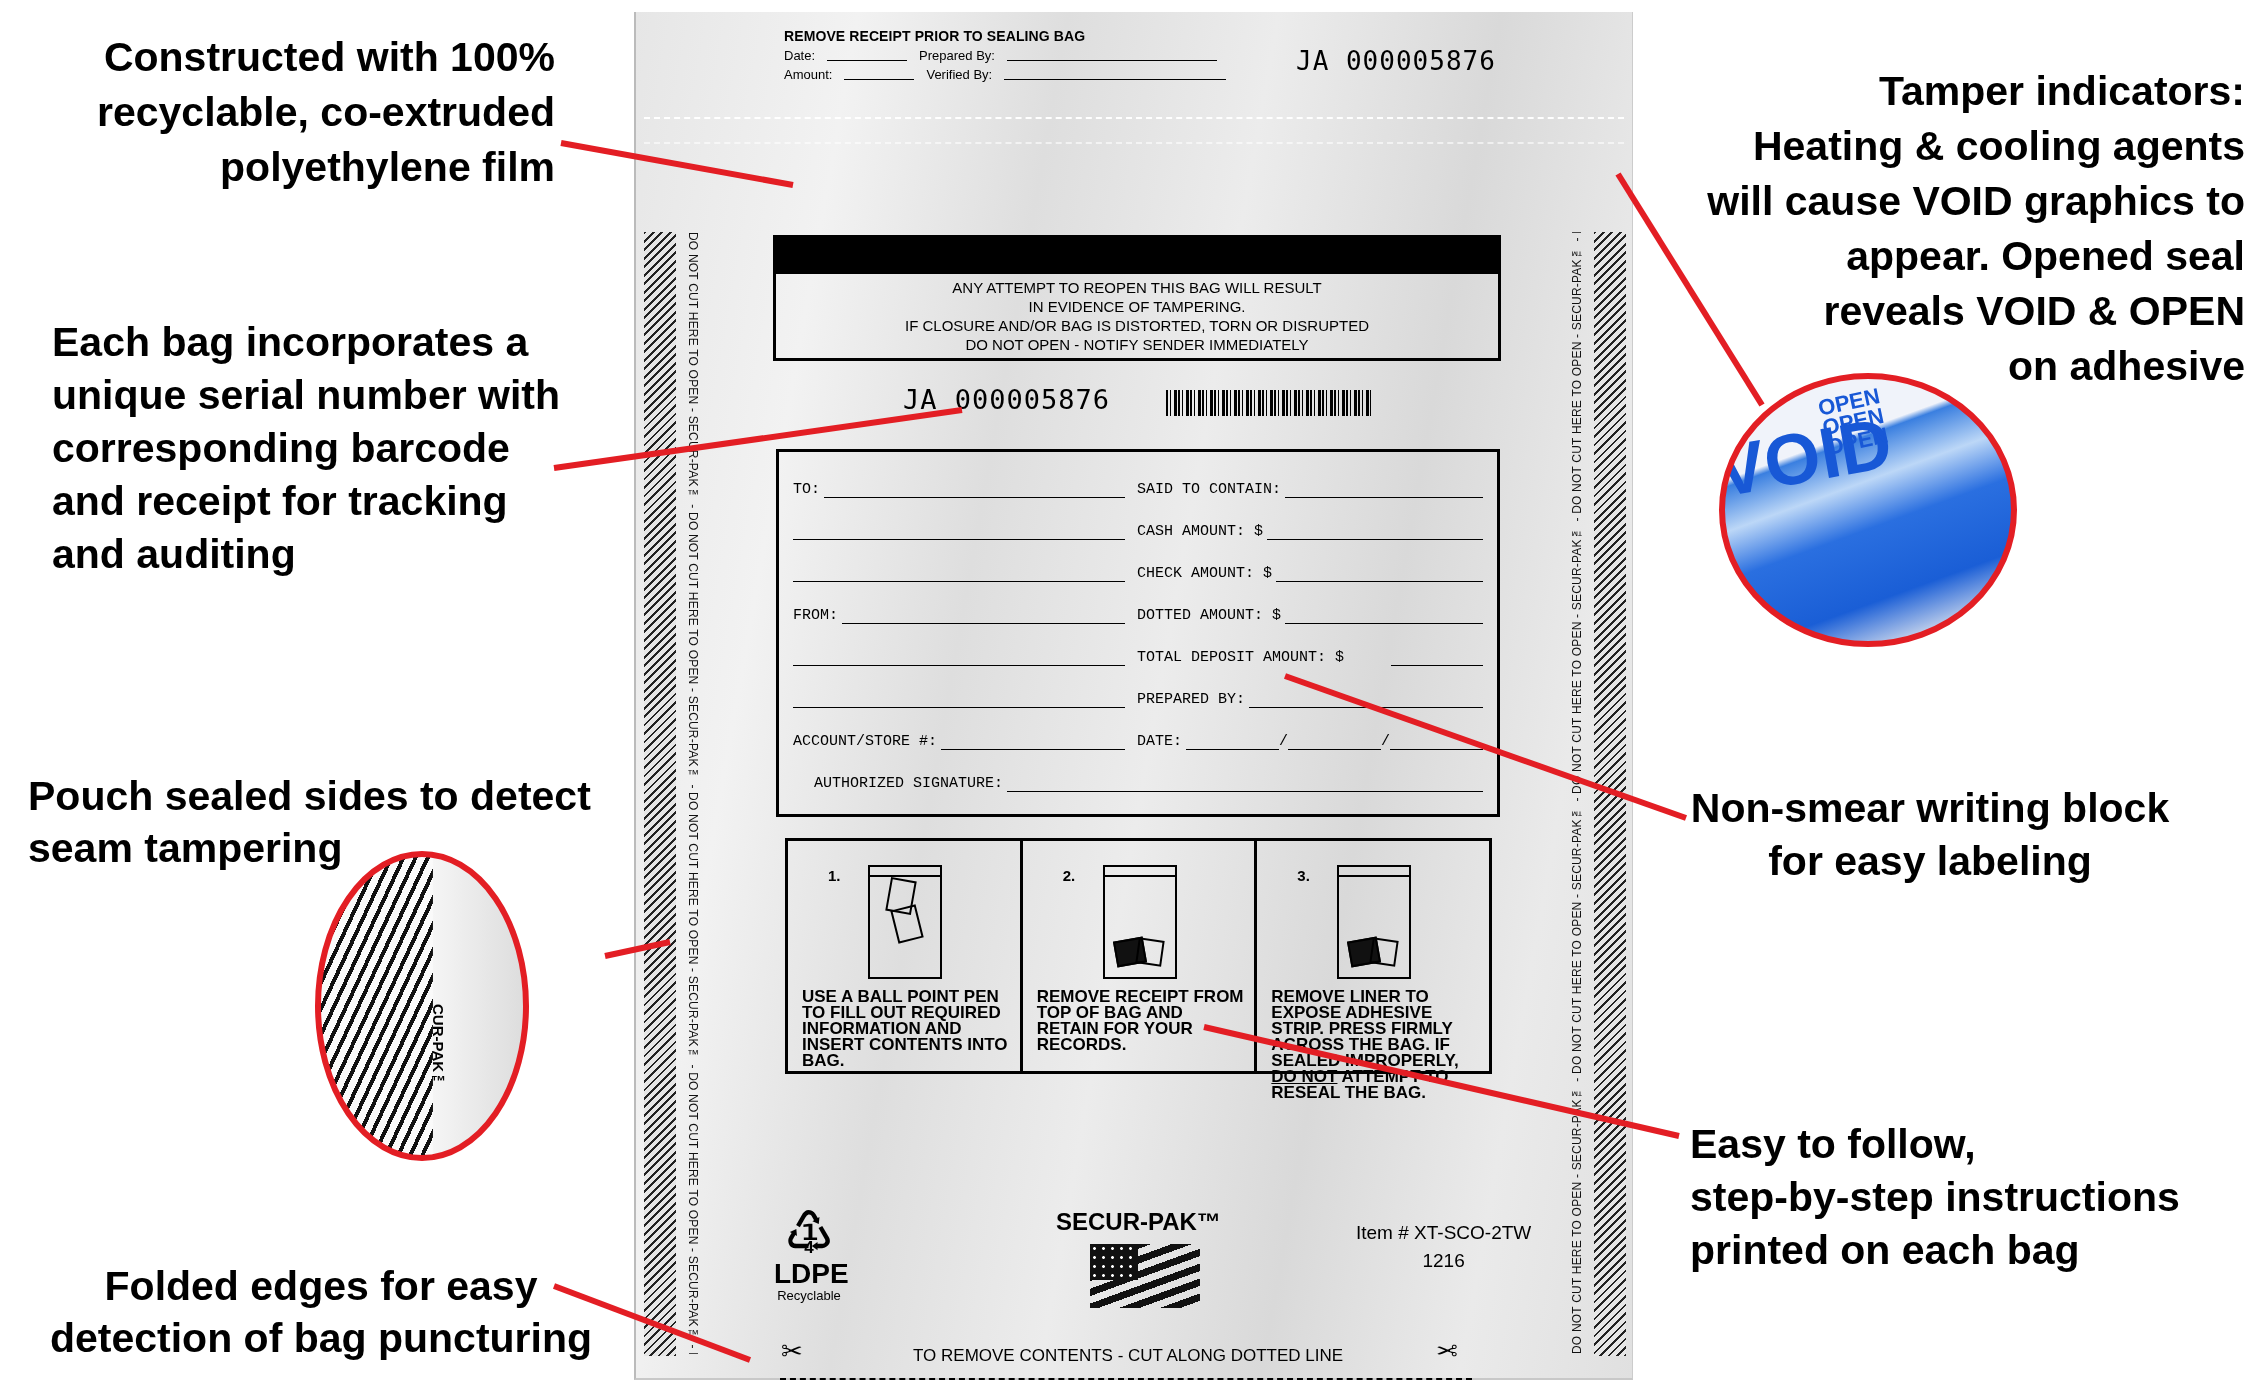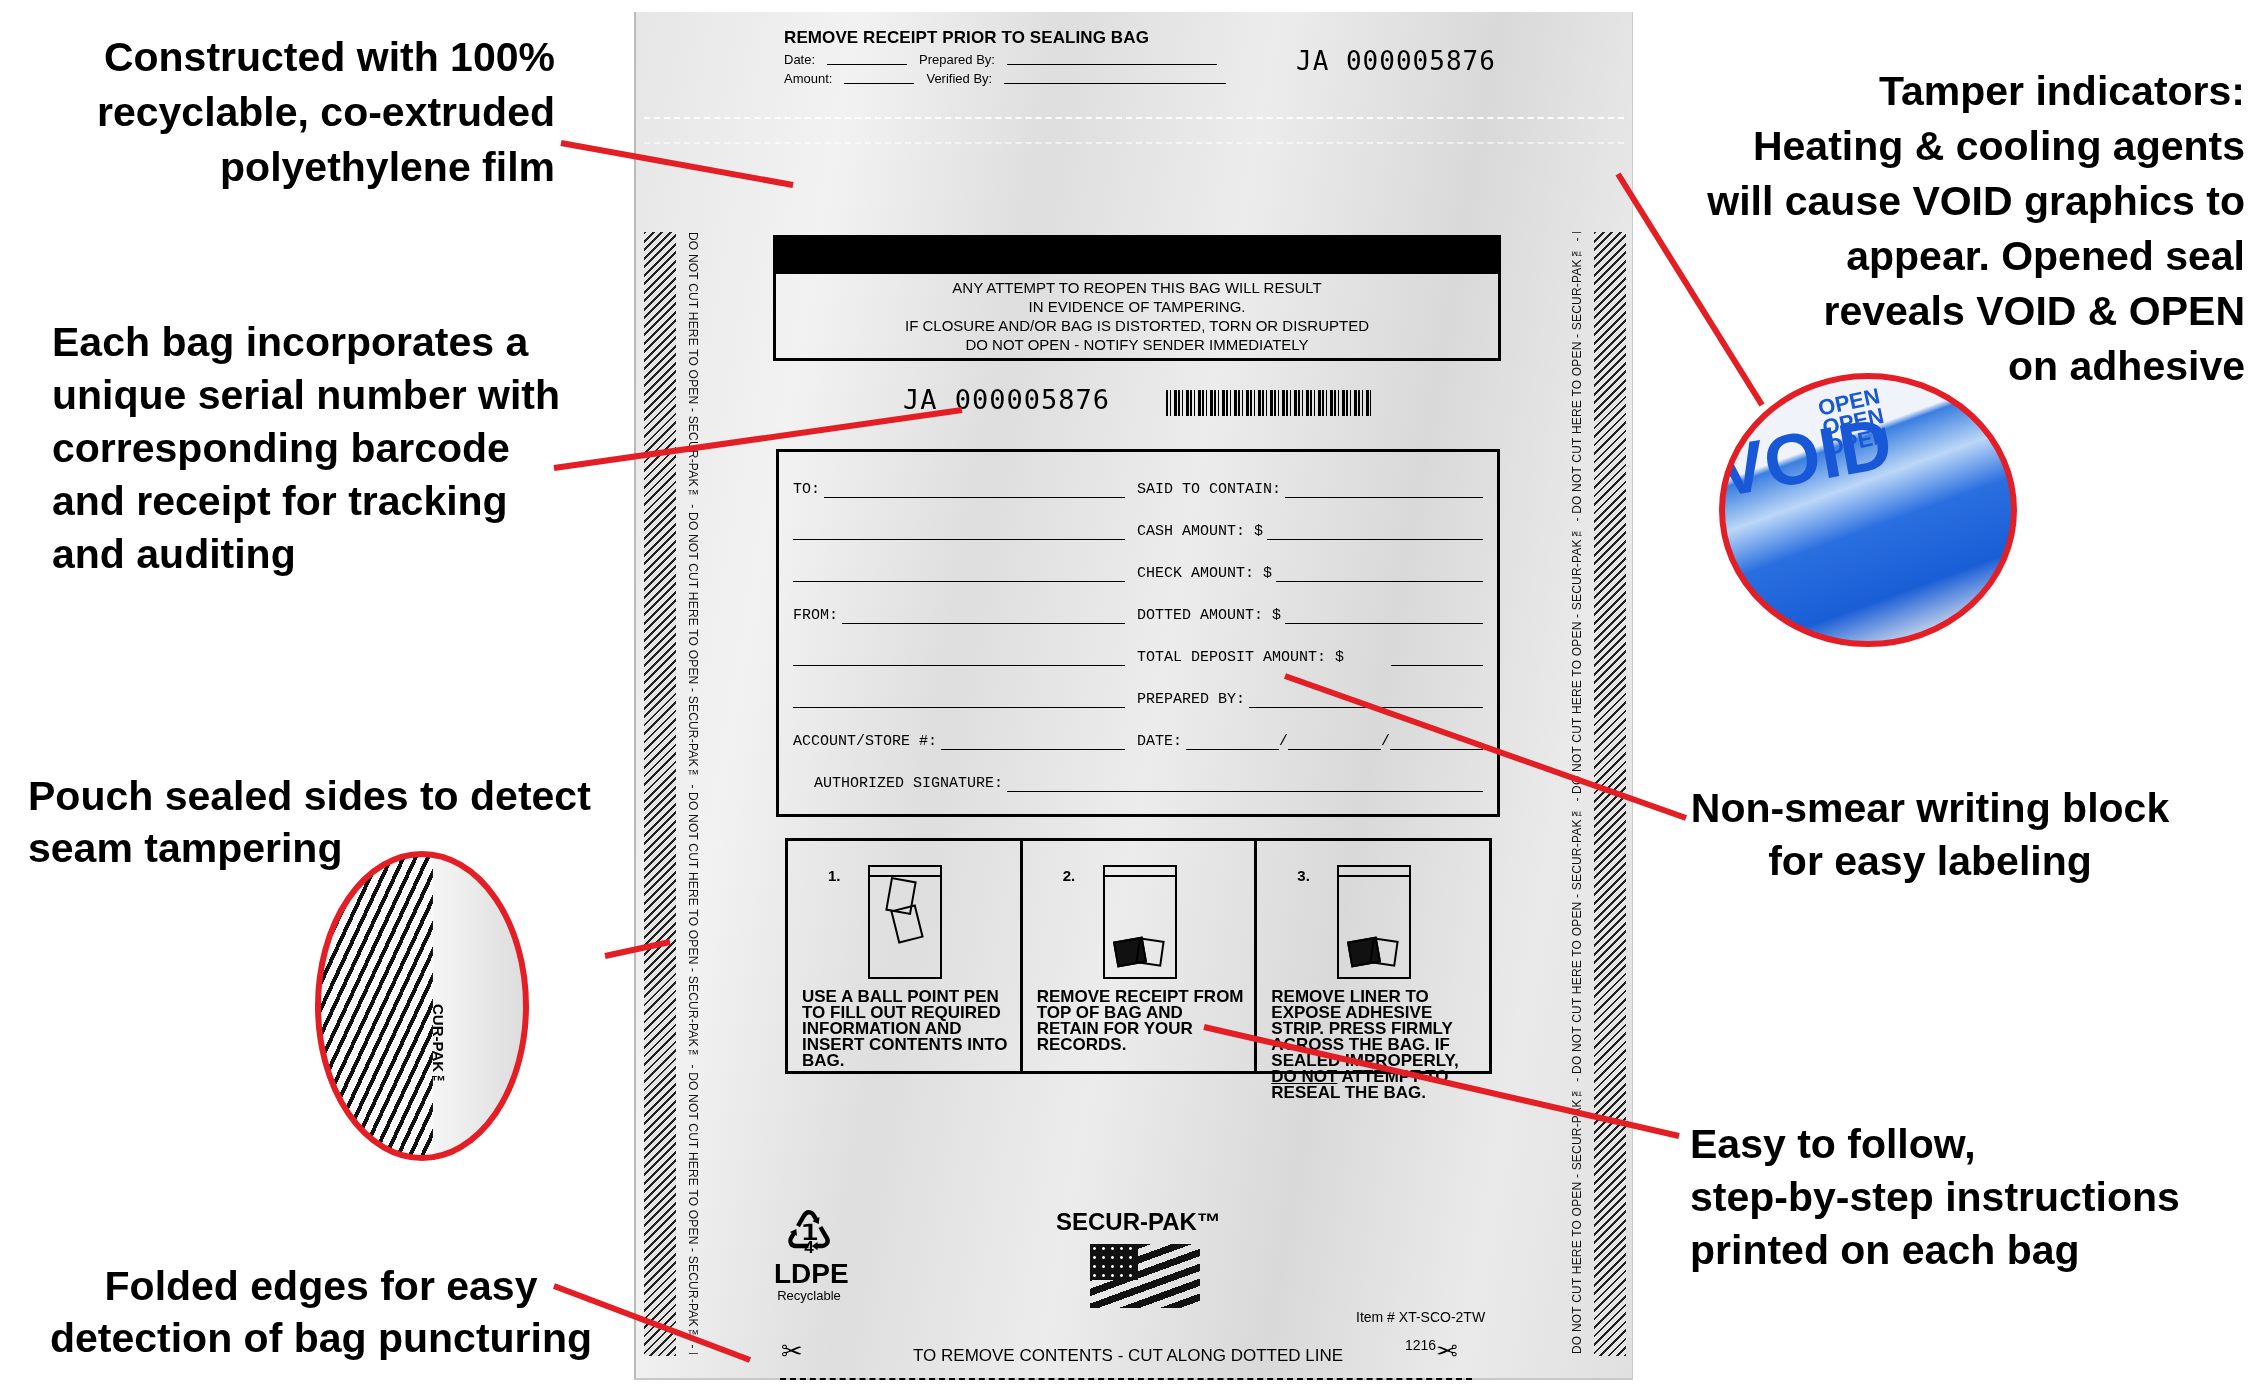--- a/index.html
+++ b/index.html
@@ -12,21 +12,21 @@
     background: linear-gradient(100deg, #e6e6e6 0%, #f2f2f2 18%, #dedede 35%, #ececec 52%, #d9d9d9 70%, #eaeaea 86%, #e0e0e0 100%);
     border-left:2px solid #bbb; border-right:1px solid #ccc; border-bottom:2px solid #c8c8c8; }
   .seam { position:absolute; top:220px; width:32px; bottom:22px;
     background: repeating-linear-gradient(135deg, #222 0 2px, #e6e6e6 2px 6px); }
   .seam.left { left:8px; }
   .seam.right { right:6px; }
   .seam-text { position:absolute; top:220px; bottom:24px; width:20px; font-size:12px; letter-spacing:0.2px; color:#111; white-space:nowrap; overflow:hidden; writing-mode:vertical-rl; }
   .seam-text.left { left:44px; }
   .seam-text.right { right:42px; transform:rotate(180deg); }
   .receipt { position:absolute; left:148px; top:16px; width:700px; font-size:13px; }
-  .receipt-title { font-weight:bold; font-size:17px; letter-spacing:0.1px; }
+  .receipt-title { font-weight:bold; font-size:14px; letter-spacing:0.1px; }
   .receipt-row { display:flex; gap:12px; margin-top:4px; font-size:13px; }
   .uline { display:inline-block; border-bottom:1.5px solid #000; height:12px; vertical-align:bottom; }
   .serial-top { position:absolute; left:660px; top:34px; font-family:"DejaVu Sans Mono", monospace; font-size:26px; letter-spacing:1px; }
   .perf { position:absolute; left:8px; right:8px; height:0; border-top:2px dashed #fff; }
   .warning { position:absolute; left:137px; top:223px; width:722px; height:120px; border:3px solid #000; }
   .warning-bar { height:36px; background:#000; }
   .warning-text { text-align:center; font-size:15px; line-height:19px; padding-top:4px; }
   .serial-row { position:absolute; left:267px; top:372px; font-family:"DejaVu Sans Mono", monospace; font-size:27px; letter-spacing:1px; }
   .barcode { position:absolute; left:530px; top:378px; width:205px; height:26px;
     background: repeating-linear-gradient(90deg, #000 0 2px, transparent 2px 4px, #000 4px 5px, transparent 5px 8px, #000 8px 11px, transparent 11px 12px); }
@@ -47,21 +47,21 @@
   .recycle { position:absolute; left:138px; top:1192px; width:70px; text-align:center; }
   .recycle-sym { font-size:56px; line-height:56px; position:relative; }
   .recycle-num { position:absolute; left:0; right:0; top:16px; font-weight:bold; font-size:17px; }
   .ldpe { font-weight:bold; font-size:28px; line-height:28px; }
   .recyclable { font-size:13px; }
   .brand { position:absolute; left:420px; top:1196px; font-weight:bold; font-size:24px; }
   .flag { position:absolute; left:454px; top:1232px; width:110px; height:64px;
     background: repeating-linear-gradient(160deg, #111 0 7px, transparent 7px 14px); }
   .flag-canton { position:absolute; left:0; top:0; width:48px; height:36px; background:#111;
     background-image: radial-gradient(circle, #fff 1.2px, transparent 1.6px); background-size:9px 9px; }
-  .item { position:absolute; left:720px; top:1291px; font-size:14px; text-align:center; line-height:28px; }
+  .item { position:absolute; left:720px; top:1207px; font-size:19px; text-align:center; line-height:28px; }
   .cut-text { position:absolute; left:277px; top:1334px; font-size:17px; }
   .scissors { position:absolute; font-size:26px; }
   .cut-line { position:absolute; left:144px; right:160px; top:1366px; border-top:2.5px dashed #000; }
   svg.overlay { position:absolute; left:0; top:0; pointer-events:none; }
   .circle-img { position:absolute; border-radius:50%; overflow:hidden; }
   .circ-left { left:318px; top:854px; width:209px; height:304px;
     background:
       repeating-linear-gradient(115deg, #111 0 4px, #fafafa 4px 11px) 0 0/55% 100% no-repeat,
       linear-gradient(90deg, #eaeaea, #f8f8f8, #dcdcdc); }
   .circ-left-label { position:absolute; left:112px; top:150px; font-weight:bold; font-size:15px; writing-mode:vertical-rl; }

